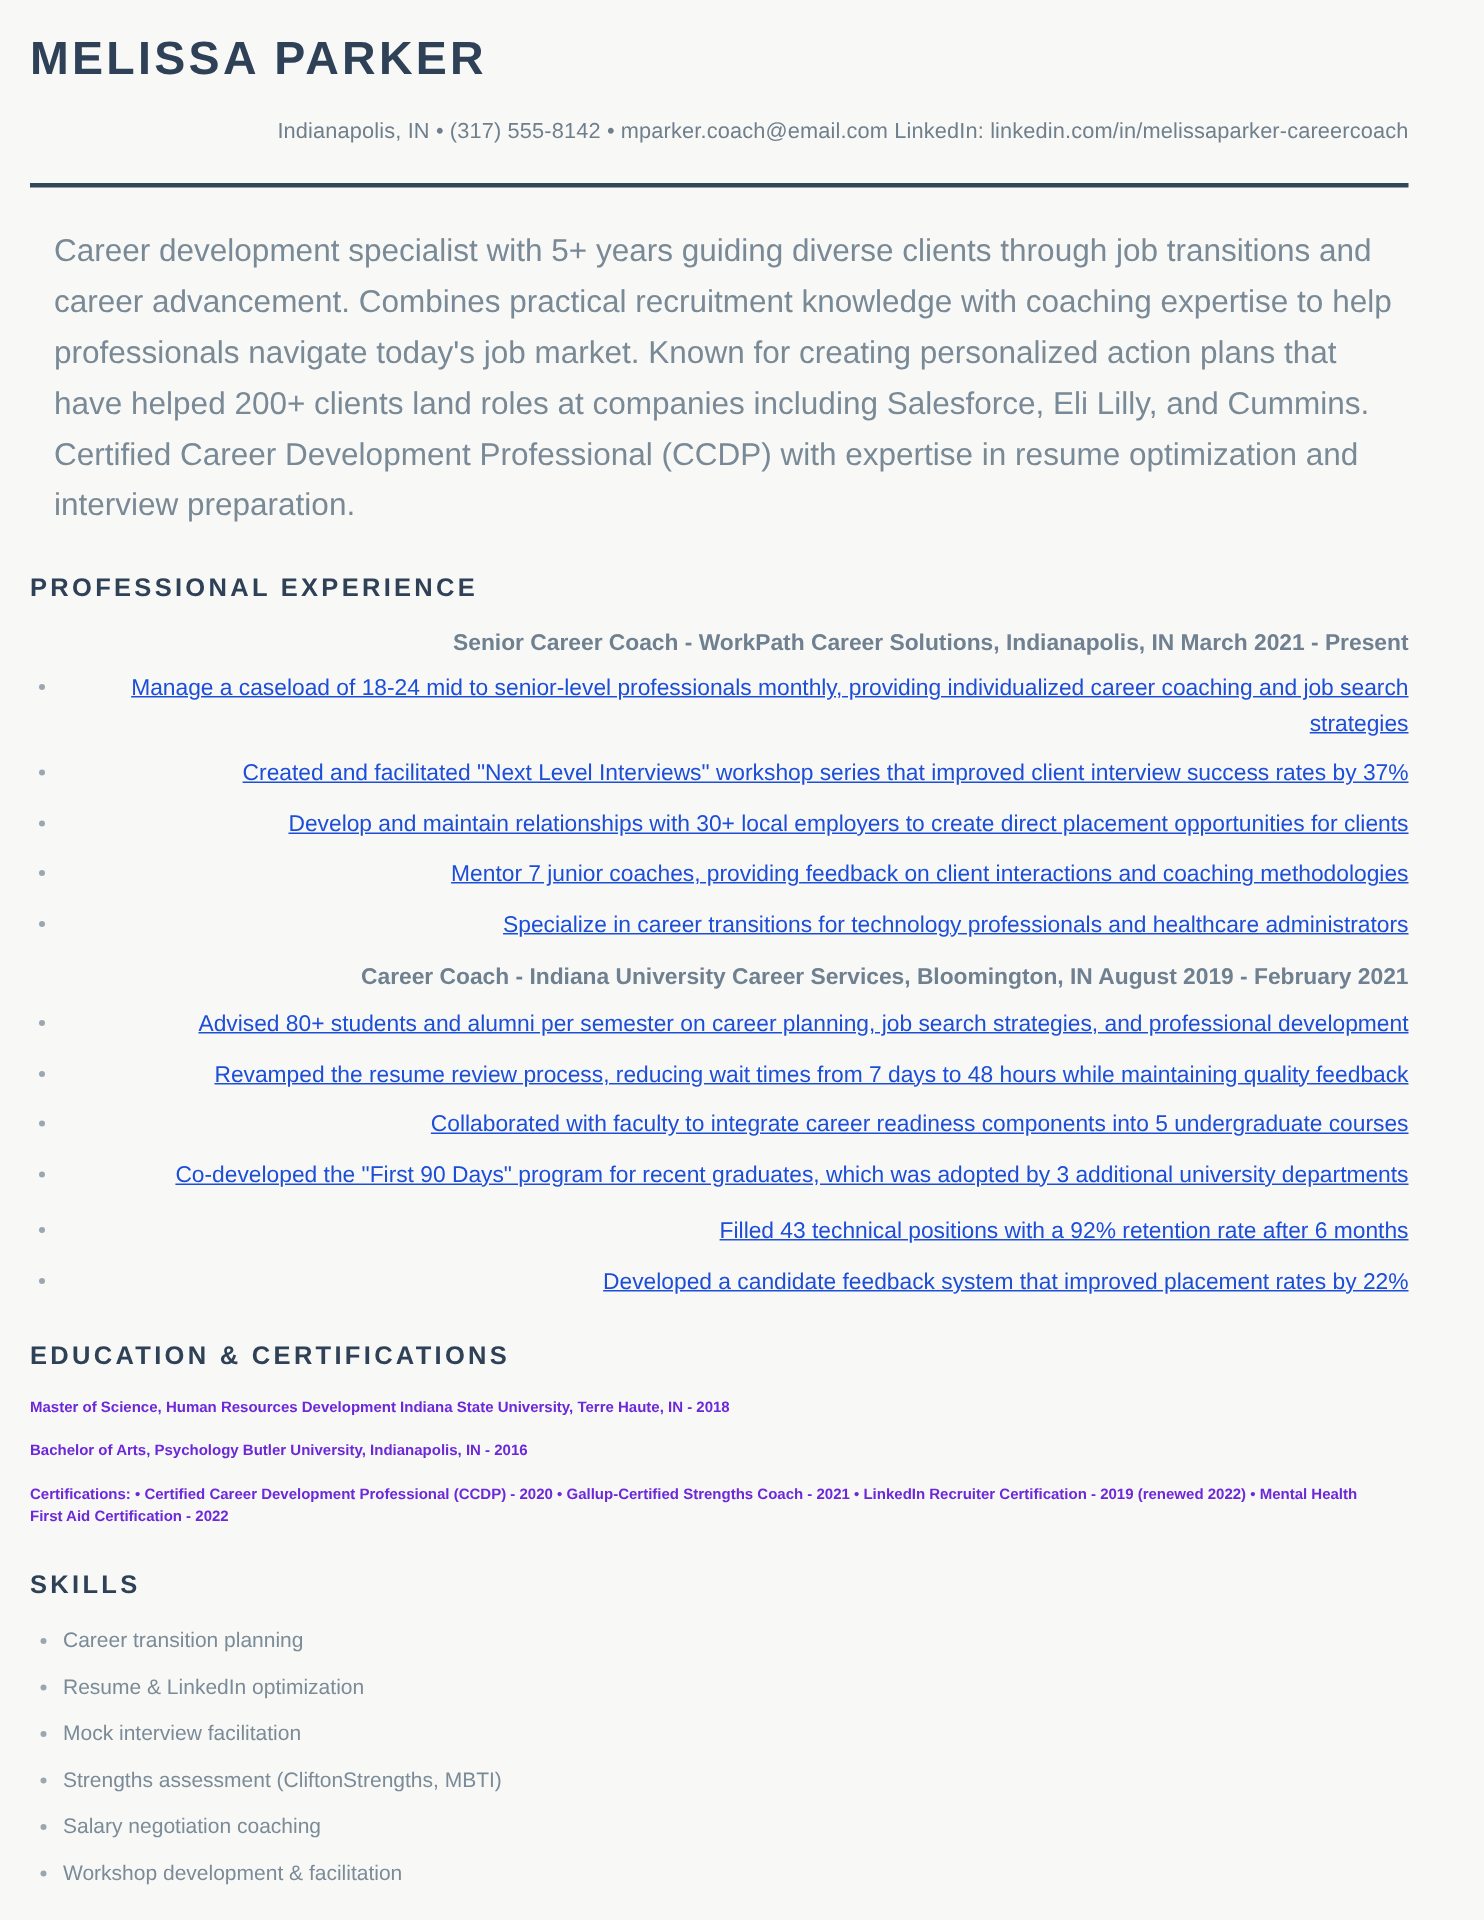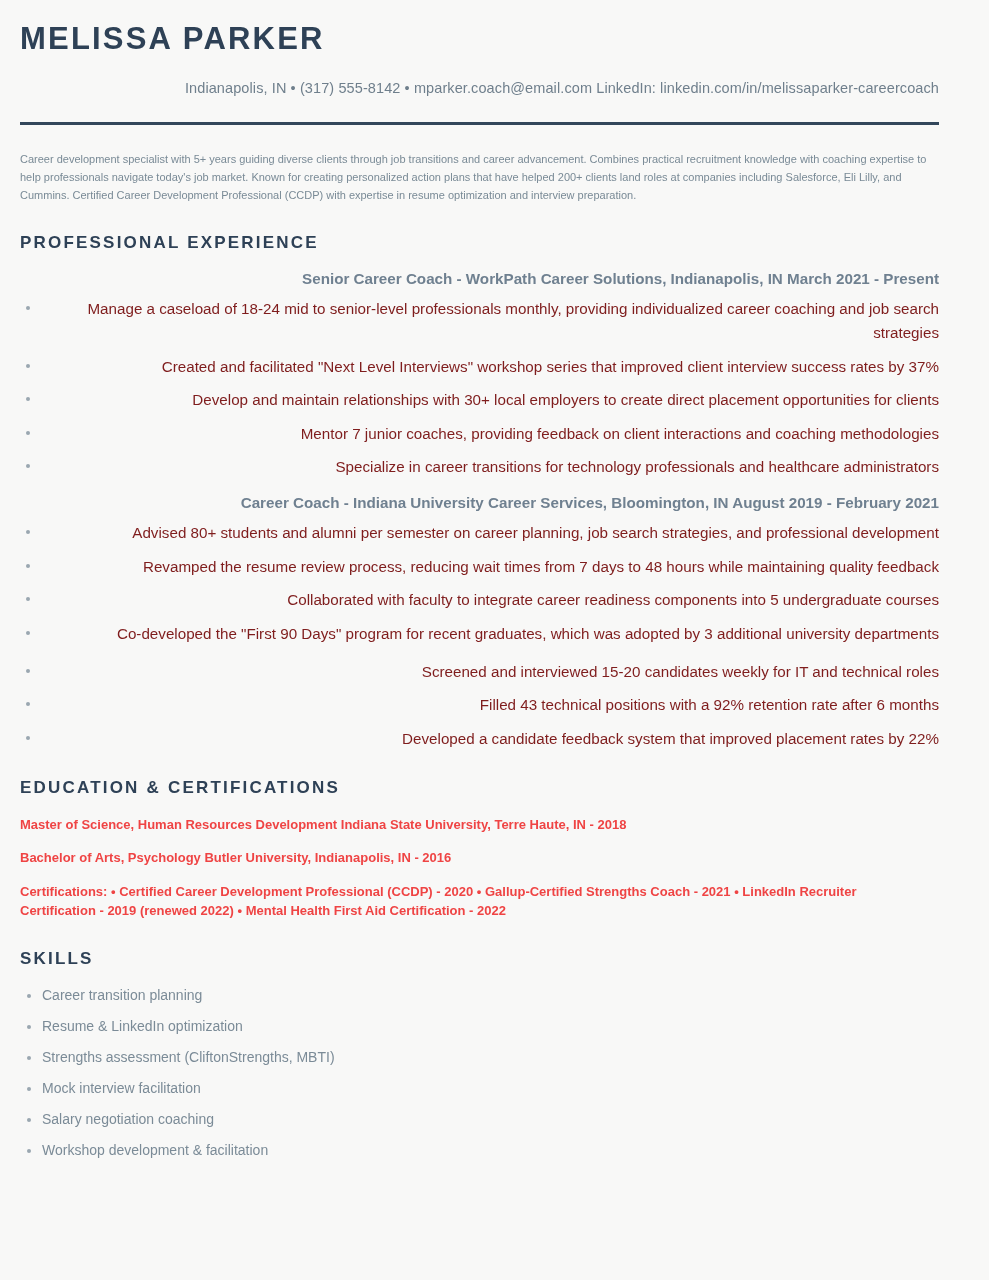--- a/index.html
+++ b/index.html
@@ -40,24 +40,24 @@
     text-align: right;
   }
   .header-rule {
     border: 0;
     border-top: 3px solid #33475b;
     margin: 24px 0 0 0;
   }
 
   
   .summary {
-    font-size: 11px;
+    font-size: 21px;
     line-height: 1.61;
     color: #798a96;
-    margin: 26px 0 0 0;
+    margin: 26px 0 0 16px;
     max-width: 908px;
   }
 
   
   .section {
     margin-top: 28px;
   }
   .section-title {
     font-size: 17px;
     font-weight: bold;
@@ -78,40 +78,41 @@
   }
   ul.bullets {
     list-style: none;
     margin: 0 0 14px 0;
     padding: 0;
   }
   ul.bullets li {
     position: relative;
     font-size: 15.2px;
     line-height: 1.55;
-    color: #7f1d1d;
+    color: #1d4ed8;
     padding-left: 20px;
     margin-bottom: 10px;
+    text-decoration: underline;
   }
   ul.bullets li:before {
     content: "";
     position: absolute;
     left: 6px;
     top: 9px;
     width: 4px;
     height: 4px;
     border-radius: 50%;
     background: #9aa7b0;
   }
 
   
   .edu-entry {
-    font-size: 13px;
-    font-weight: bold;
-    color: #ef4444;
+    font-size: 10px;
+    font-weight: bold;
+    color: #6d28d9;
     line-height: 1.5;
     margin: 0 0 14px 0;
     max-width: 900px;
   }
   .edu-entry.last { margin-bottom: 0; }
 
   
   ul.skills {
     list-style: none;
     margin: 0;
@@ -168,39 +169,38 @@
       <ul class="bullets">
         <li>Advised 80+ students and alumni per semester on career planning, job search strategies, and professional development</li>
         <li>Revamped the resume review process, reducing wait times from 7 days to 48 hours while maintaining quality feedback</li>
         <li>Collaborated with faculty to integrate career readiness components into 5 undergraduate courses</li>
         <li>Co-developed the "First 90 Days" program for recent graduates, which was adopted by 3 additional university departments</li>
       </ul>
     </div>
 
     <div class="job">
       <ul class="bullets">
-        <li>Screened and interviewed 15-20 candidates weekly for IT and technical roles</li>
         <li>Filled 43 technical positions with a 92% retention rate after 6 months</li>
         <li>Developed a candidate feedback system that improved placement rates by 22%</li>
       </ul>
     </div>
   </section>
 
   <section class="section">
     <h2 class="section-title">EDUCATION &amp; CERTIFICATIONS</h2>
     <div class="edu-entry">Master of Science, Human Resources Development Indiana State University, Terre Haute, IN - 2018</div>
     <div class="edu-entry">Bachelor of Arts, Psychology Butler University, Indianapolis, IN - 2016</div>
     <div class="edu-entry last">Certifications: • Certified Career Development Professional (CCDP) - 2020 • Gallup-Certified Strengths Coach - 2021 • LinkedIn Recruiter Certification - 2019 (renewed 2022) • Mental Health First Aid Certification - 2022</div>
   </section>
 
   <section class="section">
     <h2 class="section-title">SKILLS</h2>
     <ul class="skills">
       <li>Career transition planning</li>
       <li>Resume &amp; LinkedIn optimization</li>
+      <li>Mock interview facilitation</li>
       <li>Strengths assessment (CliftonStrengths, MBTI)</li>
-      <li>Mock interview facilitation</li>
       <li>Salary negotiation coaching</li>
       <li>Workshop development &amp; facilitation</li>
     </ul>
   </section>
 
 </div>
 
 </body></html>

